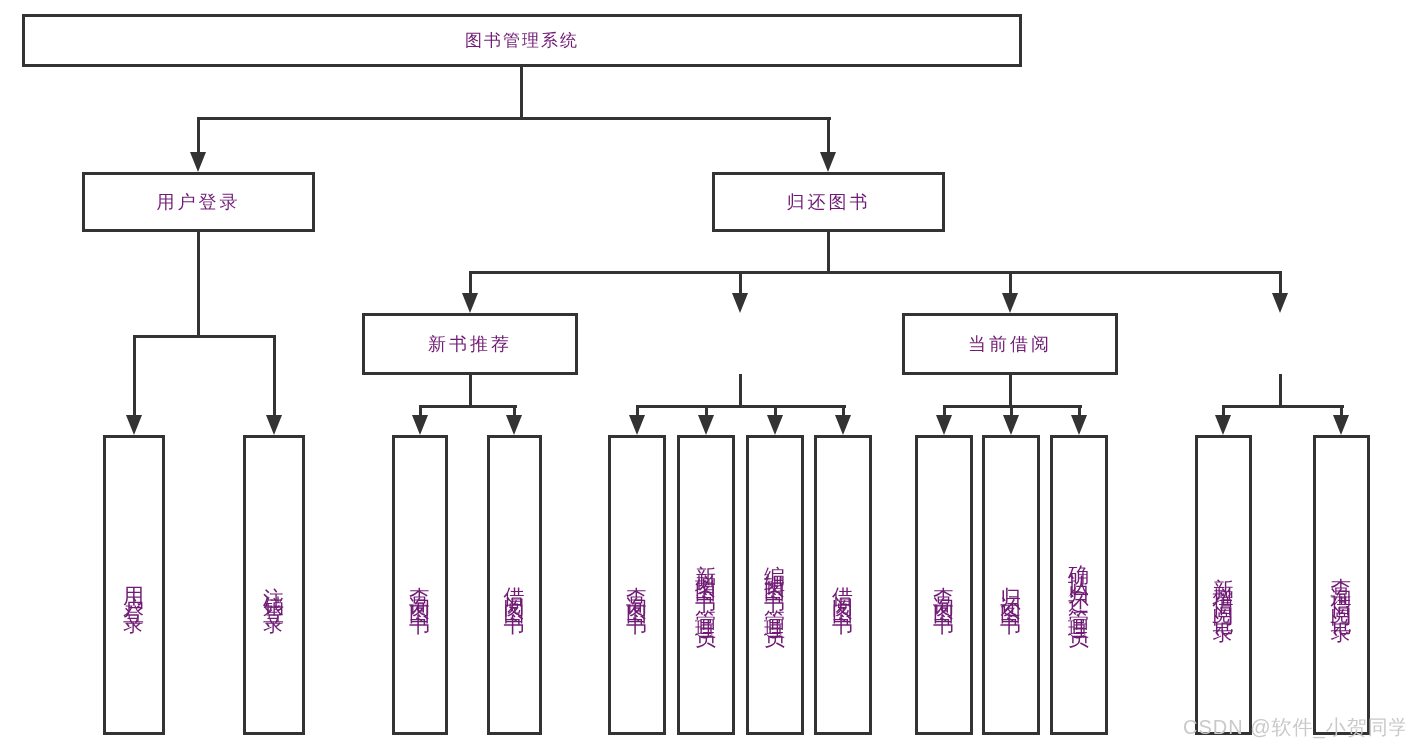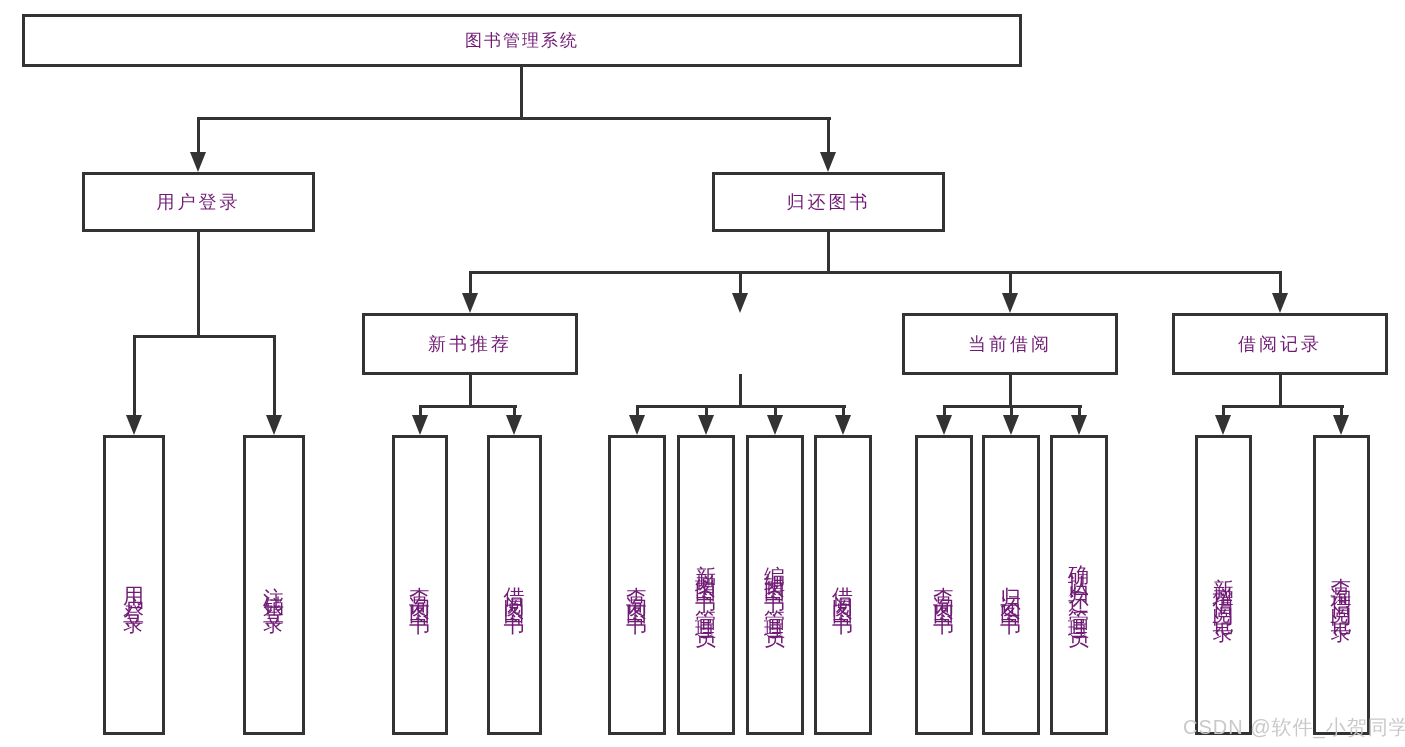--- a/index.html
+++ b/index.html
@@ -105,21 +105,20 @@
     <div class="line vline" style="left:1009px; top:271px; height:26px;"></div>
     <div class="line vline" style="left:1279px; top:271px; height:26px;"></div>
     <div class="arrowhead" style="left:462px; top:293px;"></div>
     <div class="arrowhead" style="left:732px; top:293px;"></div>
     <div class="arrowhead" style="left:1002px; top:293px;"></div>
     <div class="arrowhead" style="left:1272px; top:293px;"></div>
   </div>
 
   <div class="node h" style="left:362px; top:313px; width:216px; height:62px;">新书推荐</div>
   <div class="node h" style="left:902px; top:313px; width:216px; height:62px;">当前借阅</div>
-  <div class="node h" style="left:1172px; top:313px; width:216px; height:62px;">借阅记录</div>
 
   <div>
     <div class="line vline" style="left:469px; top:374px; height:34px;"></div>
     <div class="line hline" style="left:419px; top:405px; width:98px;"></div>
     <div class="line vline" style="left:419px; top:405px; height:14px;"></div>
     <div class="line vline" style="left:513px; top:405px; height:14px;"></div>
     <div class="arrowhead" style="left:412px; top:415px;"></div>
     <div class="arrowhead" style="left:506px; top:415px;"></div>
   </div>
 

